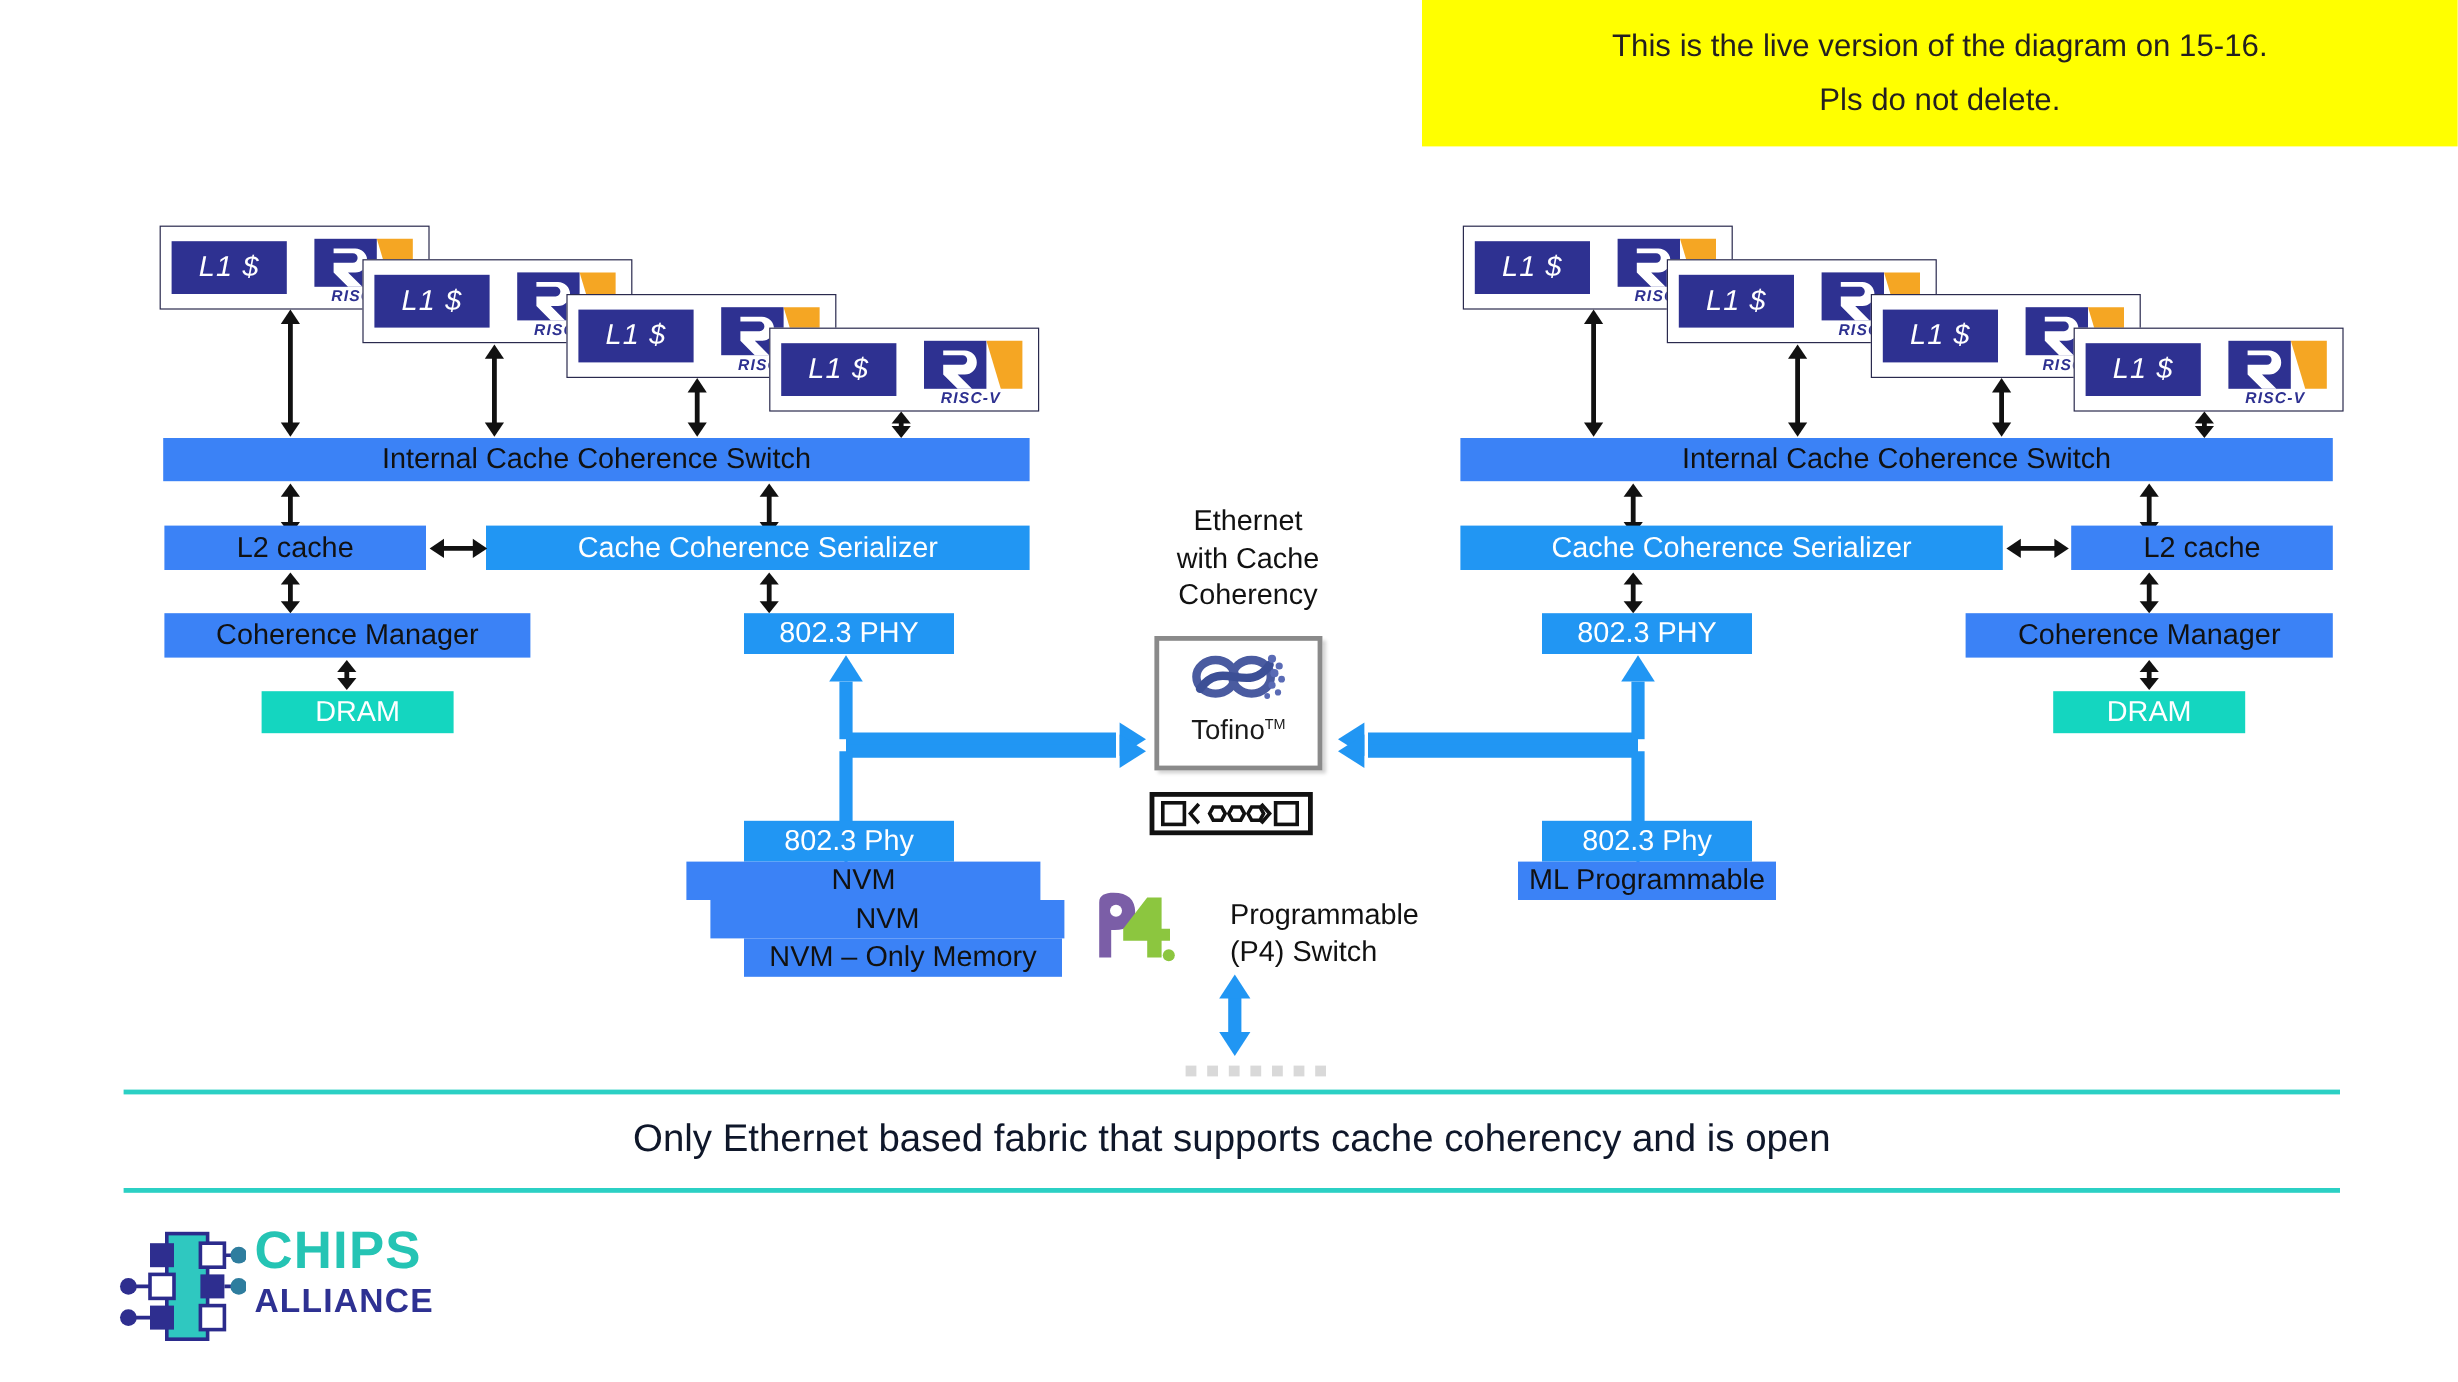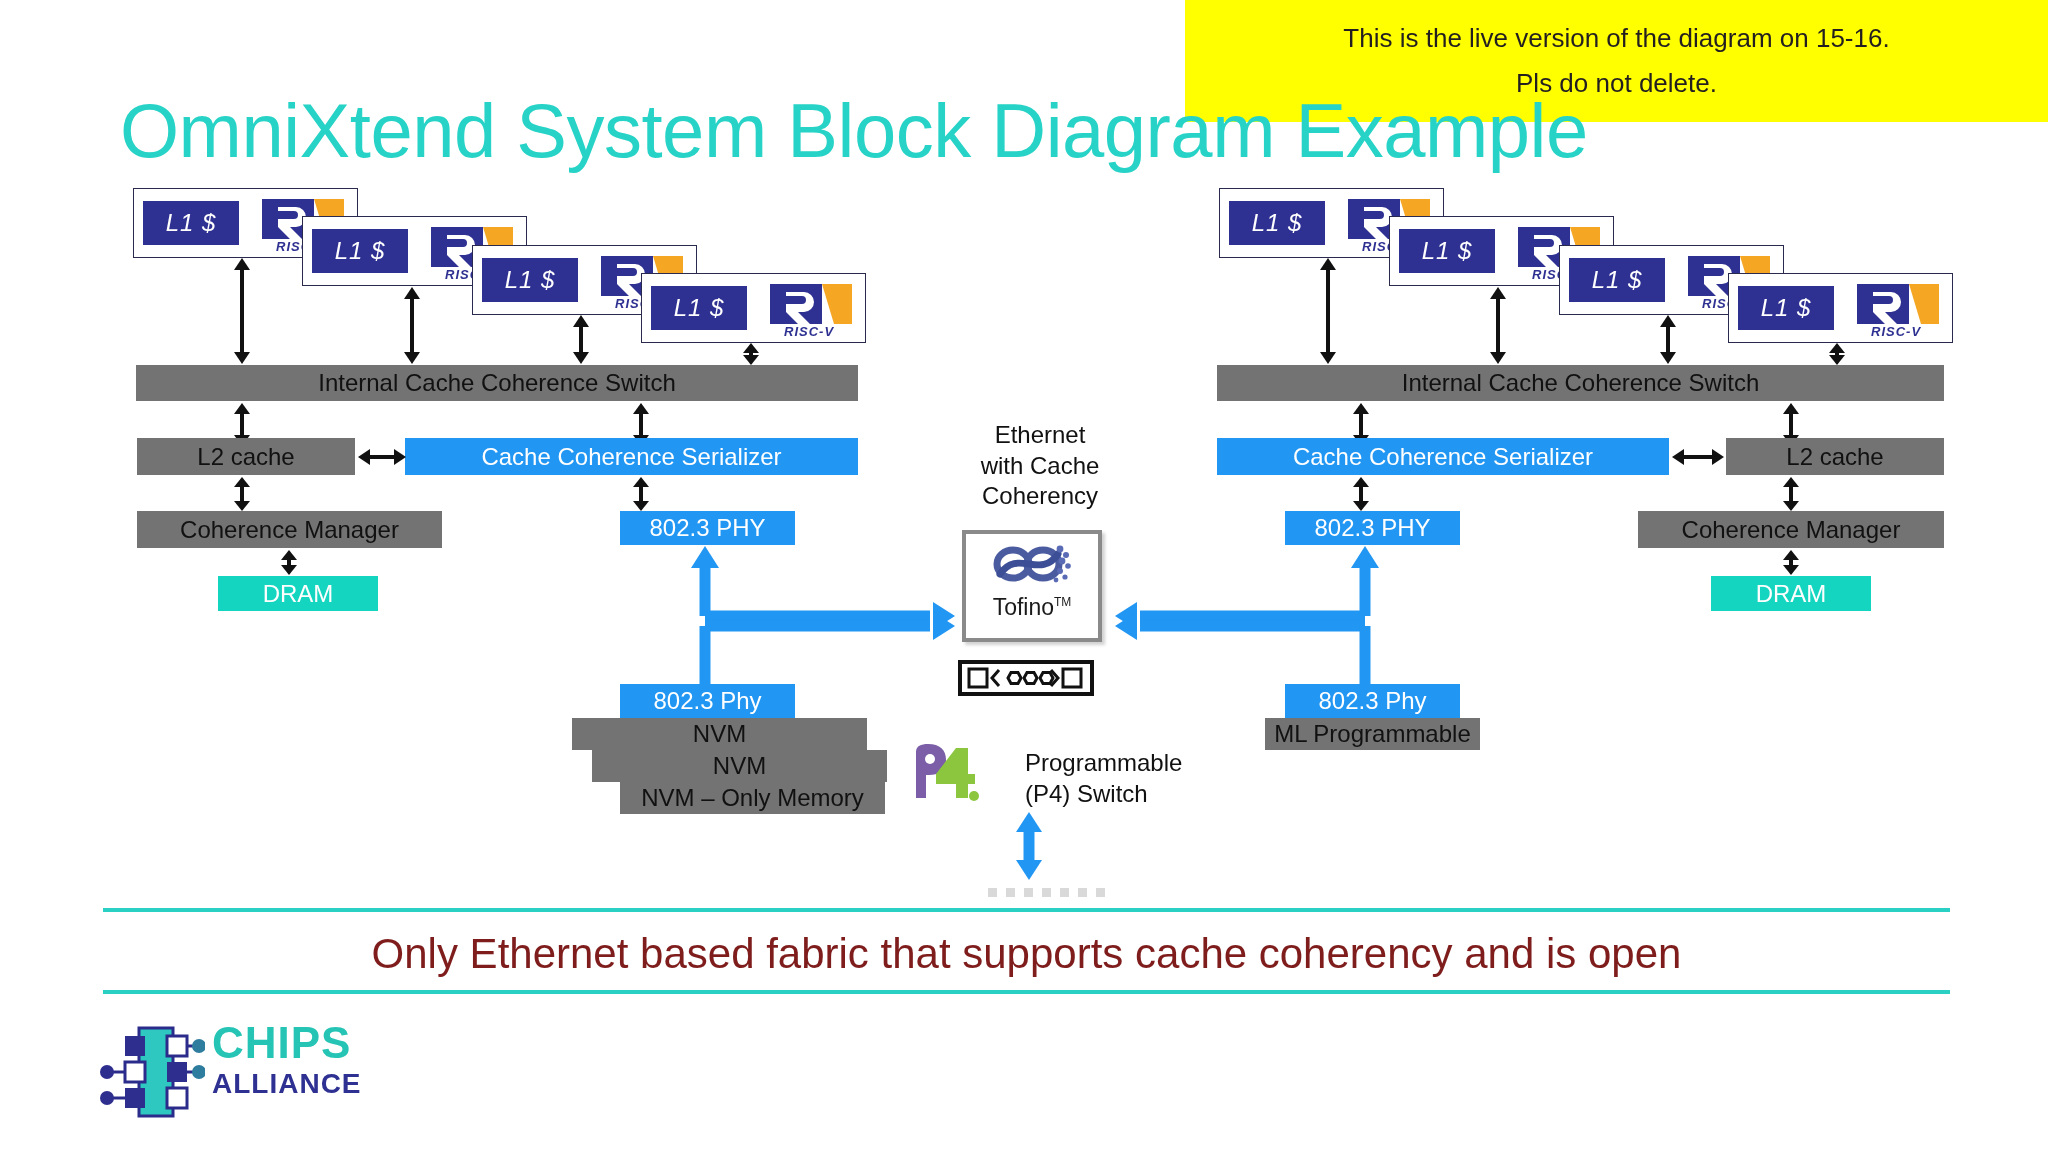--- a/index.html
+++ b/index.html
@@ -48,21 +48,21 @@
   .rvlogo{position:absolute;overflow:hidden;}
   .rvlogo svg{display:block;}
 
   
   .blk{
     display:flex;align-items:center;justify-content:center;
     text-align:center;
     font-size:24px;
     white-space:nowrap;
   }
-  .blk.grey{background:#737373;color:#111111;}
+  .blk.grey{background:#3b82f6;color:#111111;}
   .blk.blue{background:#2196f3;color:#ffffff;}
   .blk.teal{background:#14d6c0;color:#ffffff;}
 
   
   .lbl{
     font-size:24px;color:#111;line-height:1.28;text-align:center;white-space:pre-line;
   }
 
   
   .tofino-box{
@@ -82,42 +82,41 @@
   .varrow, .harrow{position:absolute;}
   .varrow svg,.harrow svg{display:block;overflow:visible;}
 
   
   .blue-conn{position:absolute;}
   .blue-conn svg{display:block;overflow:visible;}
 
   
   .rule{background:#2bd0c4;}
   .banner-text{
-    font-size:42px;color:#7f1d1d;text-align:center;white-space:nowrap;
+    font-size:32px;color:#0f172a;text-align:center;white-space:nowrap;
   }
 
   
   .chips-word{
     font-family:"Liberation Sans",sans-serif;
     font-weight:bold;letter-spacing:1px;
   }
   .dots-line{position:absolute;display:flex;gap:9px;}
   .dots-line i{display:block;width:9px;height:9px;background:#d9d9d9;}
 </style>
 </head>
 <body>
 
 <div id="stage">
 
   <div class="abs note" style="left:1185px;top:0;width:863px;height:122px;gap:10px;">
     <div>This is the live version of the diagram on 15-16.</div>
     <div>Pls do not delete.</div>
   </div>
 
-  <div class="abs title" style="left:120px;top:87px;">OmniXtend System Block Diagram Example</div>
 
   <div class="abs core-card" style="left:133px;top:188px;width:225px;height:70px;">
     <div class="l1" style="left:9px;top:12px;width:96px;height:44px;">L1 $</div>
     <div class="rvlogo" style="left:122px;top:8px;width:96px;height:58px;">
       <svg width="96" height="58" viewBox="0 0 96 58">
         <rect x="6" y="2" width="52" height="40" fill="#2e3191"></rect>
         <path d="M58 2 L88 2 L88 42 L70 42 Z" fill="#f5a623"></path>
         <path d="M22 10 h18 a10 10 0 0 1 0 20 h-6 l12 12 h-12 l-12 -12 v-8 h16 a4 4 0 0 0 0 -8 h-16 z" fill="#ffffff"></path>
         <text x="20" y="54" font-family="Liberation Sans, sans-serif" font-size="13" font-weight="bold" fill="#2e3191" letter-spacing="1">RISC-V</text>
       </svg>

